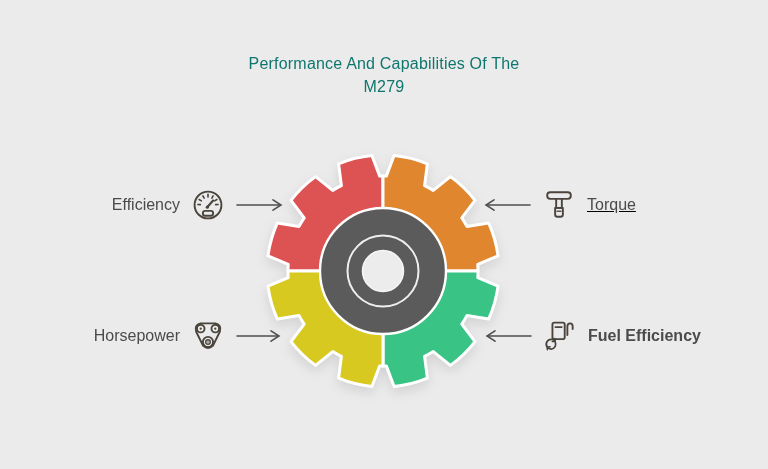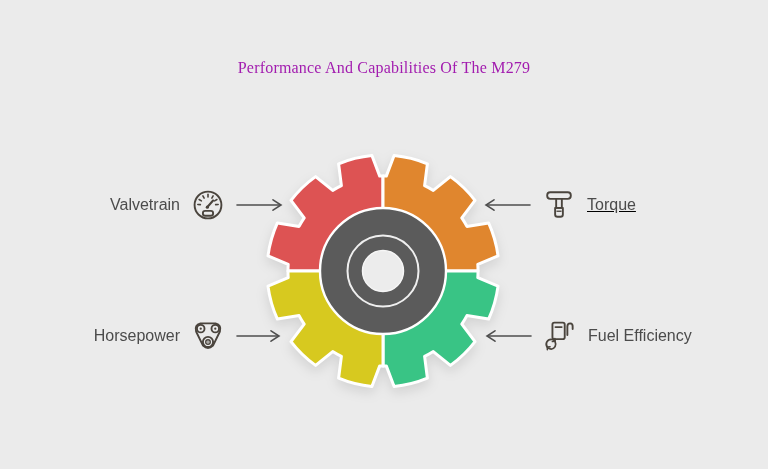--- a/index.html
+++ b/index.html
@@ -7,39 +7,38 @@
     width:768px;height:469px;position:relative;overflow:hidden;
     background:#ebebeb;
     font-family:"Liberation Sans", sans-serif;
   }
   .title{
     position:absolute;top:52px;left:0;width:768px;
     text-align:center;
   }
   .title-inner{
     display:inline-block;width:300px;
-    font-size:16px;line-height:32px;color:#a21caf;
+    font-size:16px;line-height:23px;color:#0f766e;
     letter-spacing:.2px;
-    font-family:Liberation Serif, serif;
   }
   .gear-wrap{
     position:absolute;left:265px;top:153px;width:236px;height:236px;
     filter:drop-shadow(0 5px 6px rgba(0,0,0,0.10));
   }
   .callout{
     position:absolute;display:flex;align-items:center;height:36px;
     column-gap:11px;white-space:nowrap;
   }
   .callout .label{
     font-size:16px;color:#4b4b4b;
   }
   .co-tl{top:187px;right:485px;}
   .co-tr{top:187px;left:484px;text-decoration:underline;}
   .co-bl{top:318px;right:487px;}
-  .co-br{top:318px;left:485px;}
+  .co-br{top:318px;left:485px;font-weight:bold;}
   .icon svg{display:block;}
   .arrow svg{display:block;}
 </style>
 </head>
 <body>
 
 <div class="title">
   <div class="title-inner">Performance And Capabilities Of The M279</div>
 </div>
 
@@ -49,21 +48,21 @@
       <path d="M0,0 L0.0,-95.0 A95,95 0 0 1 3.3,-94.9 L11.1,-115.5 A116,116 0 0 1 44.4,-107.2 L41.6,-85.4 A95,95 0 0 1 50.3,-80.6 L67.4,-94.4 A116,116 0 0 1 92.0,-70.6 L78.8,-53.1 A95,95 0 0 1 83.9,-44.6 L105.6,-48.1 A116,116 0 0 1 115.0,-15.1 L94.8,-6.6 A95,95 0 0 1 95.0,-0.0 Z" fill="#e0862e" stroke="#ffffff" stroke-width="3" stroke-linejoin="round"></path>
       <path d="M0,0 L95.0,-0.0 A95,95 0 0 1 94.8,6.6 L115.0,15.1 A116,116 0 0 1 105.6,48.1 L83.9,44.6 A95,95 0 0 1 78.8,53.1 L92.0,70.6 A116,116 0 0 1 67.4,94.4 L50.3,80.6 A95,95 0 0 1 41.6,85.4 L44.4,107.2 A116,116 0 0 1 11.1,115.5 L3.3,94.9 A95,95 0 0 1 0.0,95.0 Z" fill="#39c485" stroke="#ffffff" stroke-width="3" stroke-linejoin="round"></path>
       <path d="M0,0 L0.0,95.0 A95,95 0 0 1 -3.3,94.9 L-11.1,115.5 A116,116 0 0 1 -44.4,107.2 L-41.6,85.4 A95,95 0 0 1 -50.3,80.6 L-67.4,94.4 A116,116 0 0 1 -92.0,70.6 L-78.8,53.1 A95,95 0 0 1 -83.9,44.6 L-105.6,48.1 A116,116 0 0 1 -115.0,15.1 L-94.8,6.6 A95,95 0 0 1 -95.0,0.0 Z" fill="#d7c91f" stroke="#ffffff" stroke-width="3" stroke-linejoin="round"></path>
       <circle cx="0" cy="0" r="63" fill="#5b5b5b" stroke="#ffffff" stroke-width="2.4"></circle>
       <circle cx="0" cy="0" r="35.5" fill="none" stroke="#efefef" stroke-width="2"></circle>
       <circle cx="0" cy="0" r="20.5" fill="#ececec" stroke="#f6f6f6" stroke-width="1.5"></circle>
     </svg>
 </div>
 
 <div class="callout co-tl">
-  <span class="label">Valvetrain</span>
+  <span class="label">Efficiency</span>
   <span class="icon">
     <svg width="34" height="34" viewBox="0 0 36 36" fill="none" stroke="#4a443d" stroke-width="2" stroke-linecap="round">
       <circle cx="18" cy="18" r="14.2"></circle>
       <g stroke-width="1.7">
         <line x1="18" y1="6.8" x2="18" y2="9.6"></line>
         <line x1="12.6" y1="8.3" x2="13.9" y2="10.7"></line>
         <line x1="8.6" y1="12.2" x2="11" y2="13.6"></line>
         <line x1="23.4" y1="8.3" x2="22.1" y2="10.7"></line>
         <line x1="27.4" y1="12.2" x2="25" y2="13.6"></line>
         <line x1="7.2" y1="17.4" x2="9.9" y2="17.6"></line>

